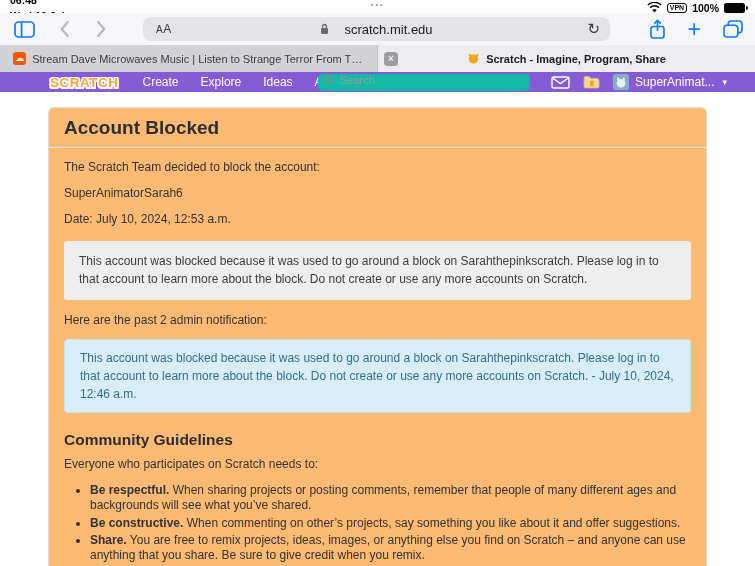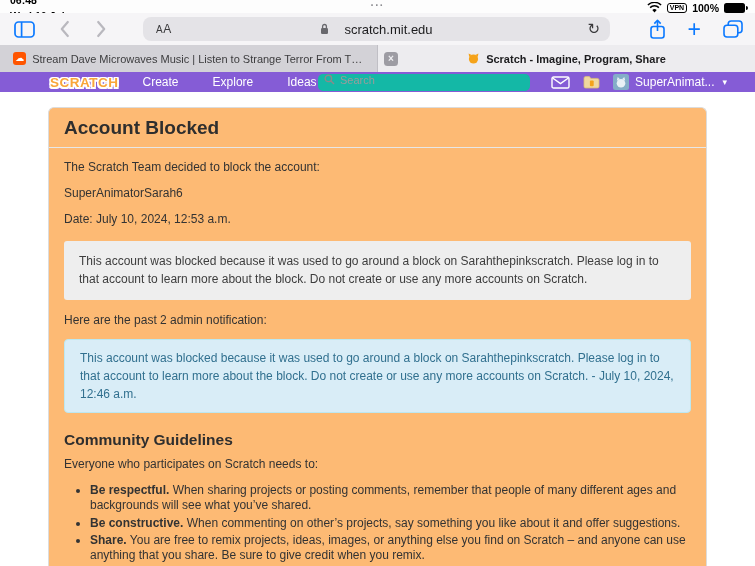--- a/index.html
+++ b/index.html
@@ -50,21 +50,21 @@
     font-size:9px; line-height:13px; text-align:center; flex:0 0 auto; }
   .tab-title { overflow:hidden; text-overflow:ellipsis; max-width:88%; }
 
   
   .scratch-header { position:absolute; top:72px; left:0; right:0; height:20px; background:#855cd6;
     display:flex; align-items:center; color:#fff; }
   .scratch-logo { margin-left:50px; font-size:13.5px; font-weight:800; color:#f9a63a;
     letter-spacing:0.5px;
     text-shadow:-1.5px -1.5px 0 #fff, 1.5px -1.5px 0 #fff, -1.5px 1.5px 0 #fff, 1.5px 1.5px 0 #fff,
                 0 1.5px 0 #fff, 0 -1.5px 0 #fff, 1.5px 0 0 #fff, -1.5px 0 0 #fff; }
-  .sh-nav { display:flex; margin-left:24px; gap:34px; font-size:12px;text-align:center; }
+  .sh-nav { display:flex; margin-left:24px; gap:22px; font-size:12px;text-align:center; }
   .sh-nav span { cursor:pointer; }
   .sh-search { position:absolute; left:318px; width:212px; height:17px; background:#14b8a6;
     border-radius:5px; display:flex; align-items:flex-start; padding:0 6px; gap:5px; }
   .sh-search input { border:none; outline:none; background:transparent; font-size:11px;
     width:100%; color:#333; font-family:"Liberation Sans", sans-serif; }
   .sh-search input::placeholder { color:#9b9b9b; }
   .sh-right { position:absolute; right:0; display:flex; align-items:center; gap:13px;
     padding-right:28px; }
   .sh-user { display:flex; align-items:center; gap:6px; font-size:12px; }
   .caret { font-size:9px; margin-left:2px; }

